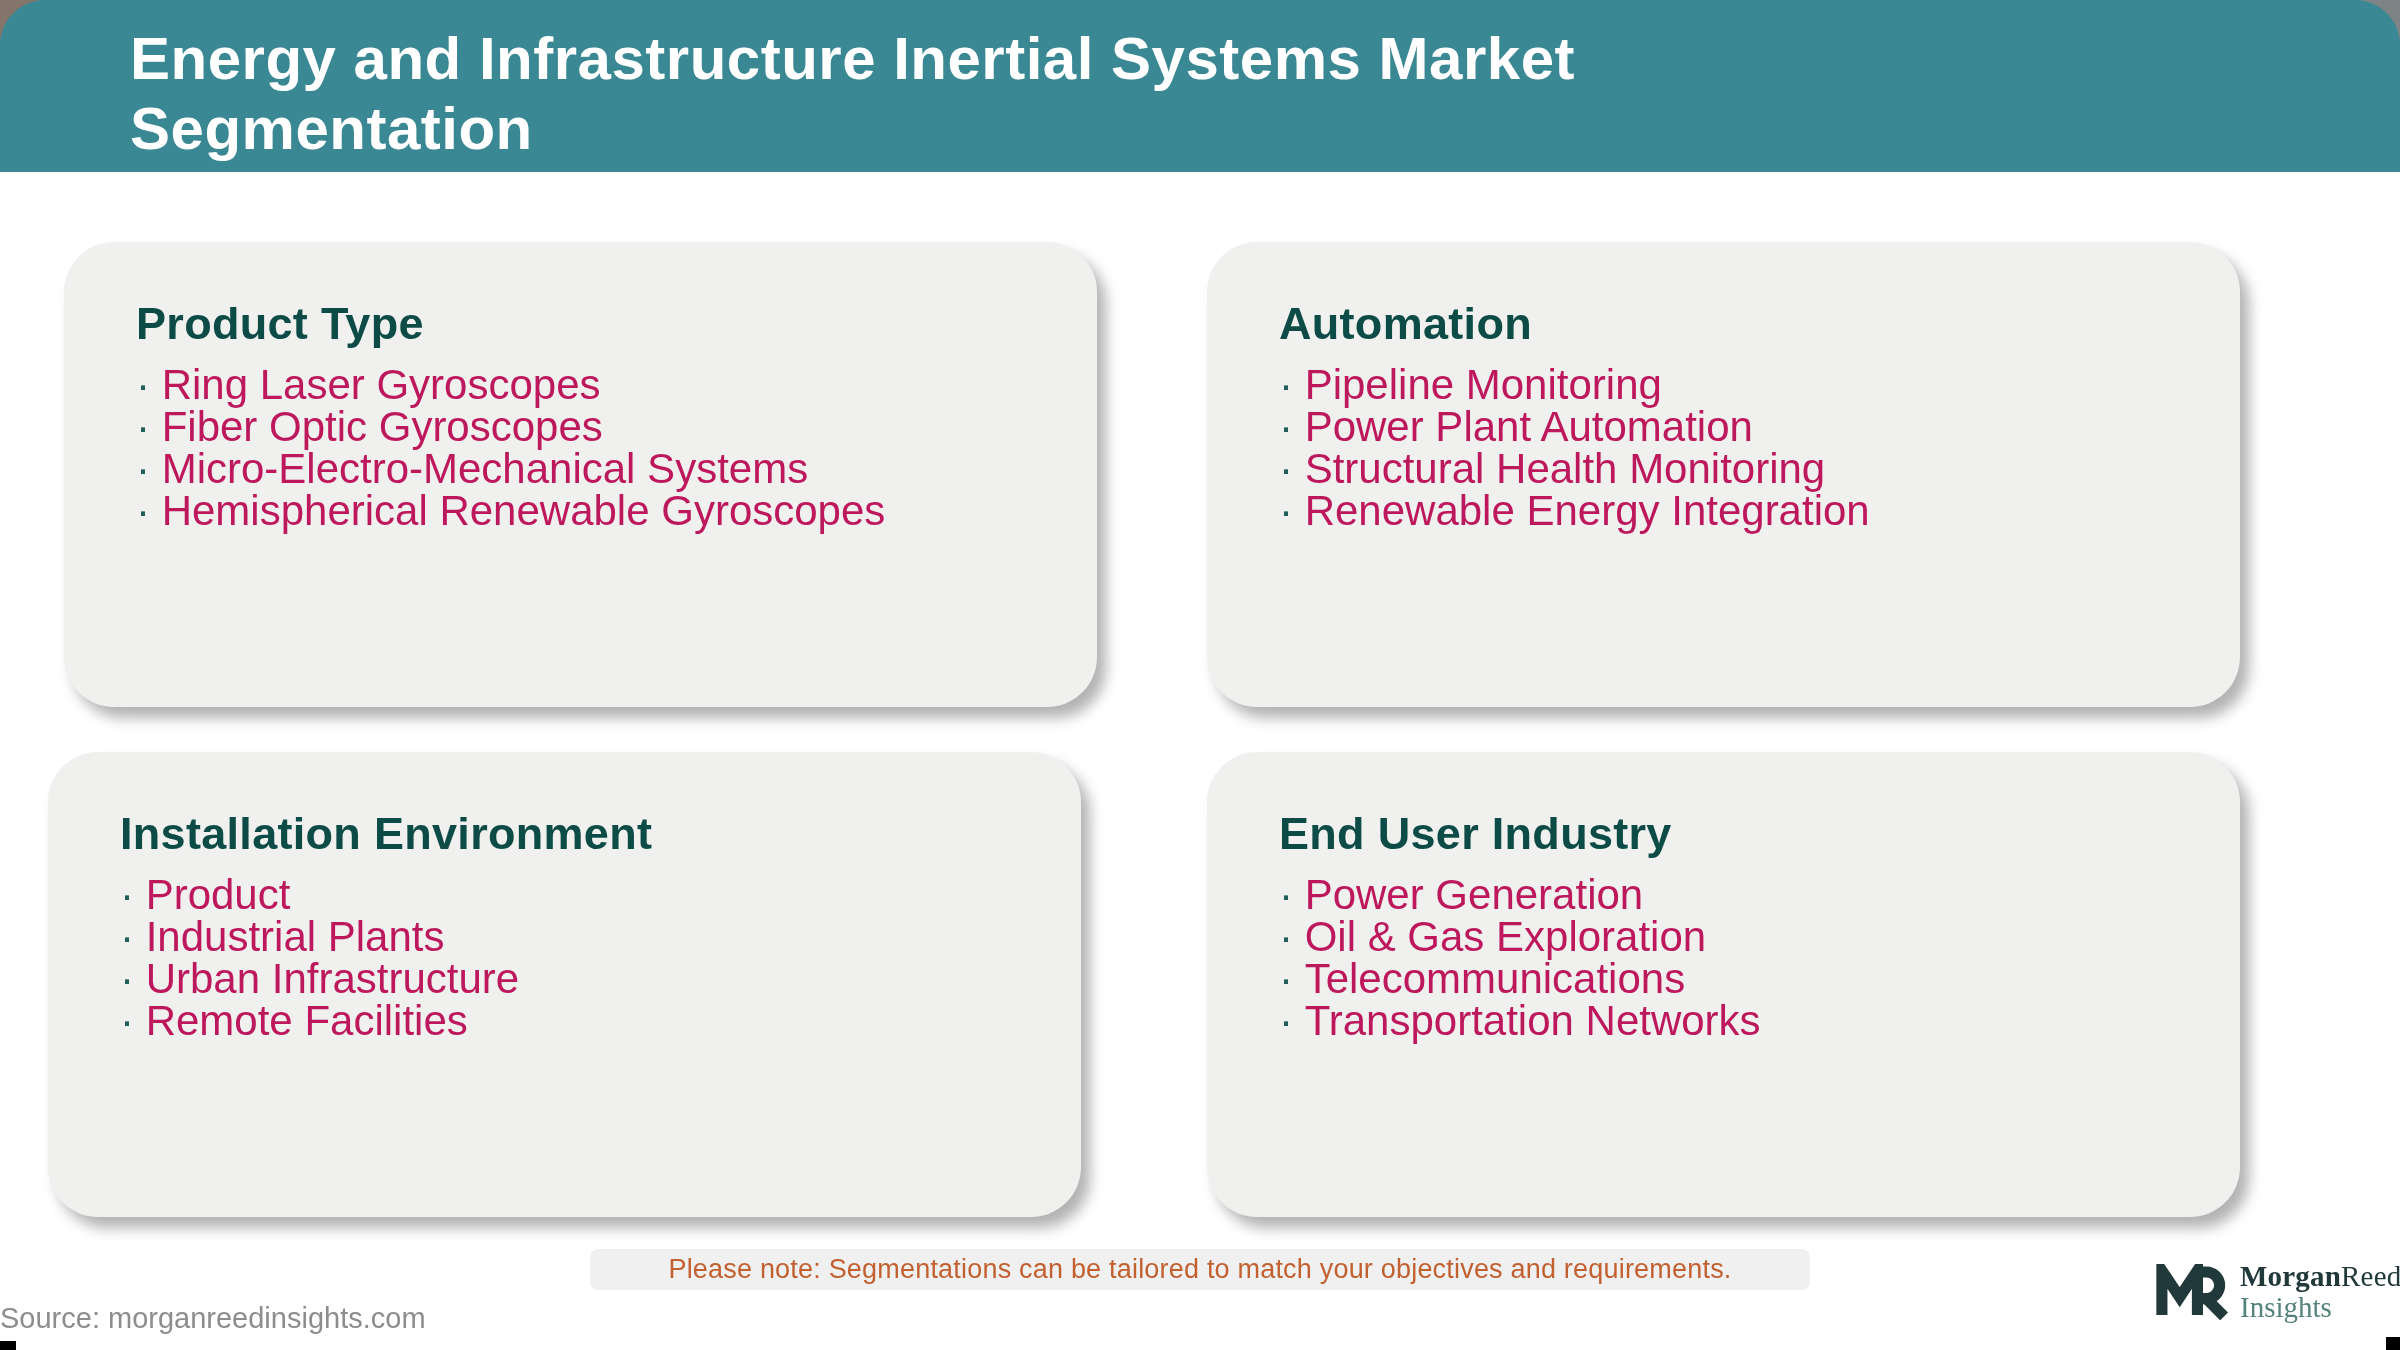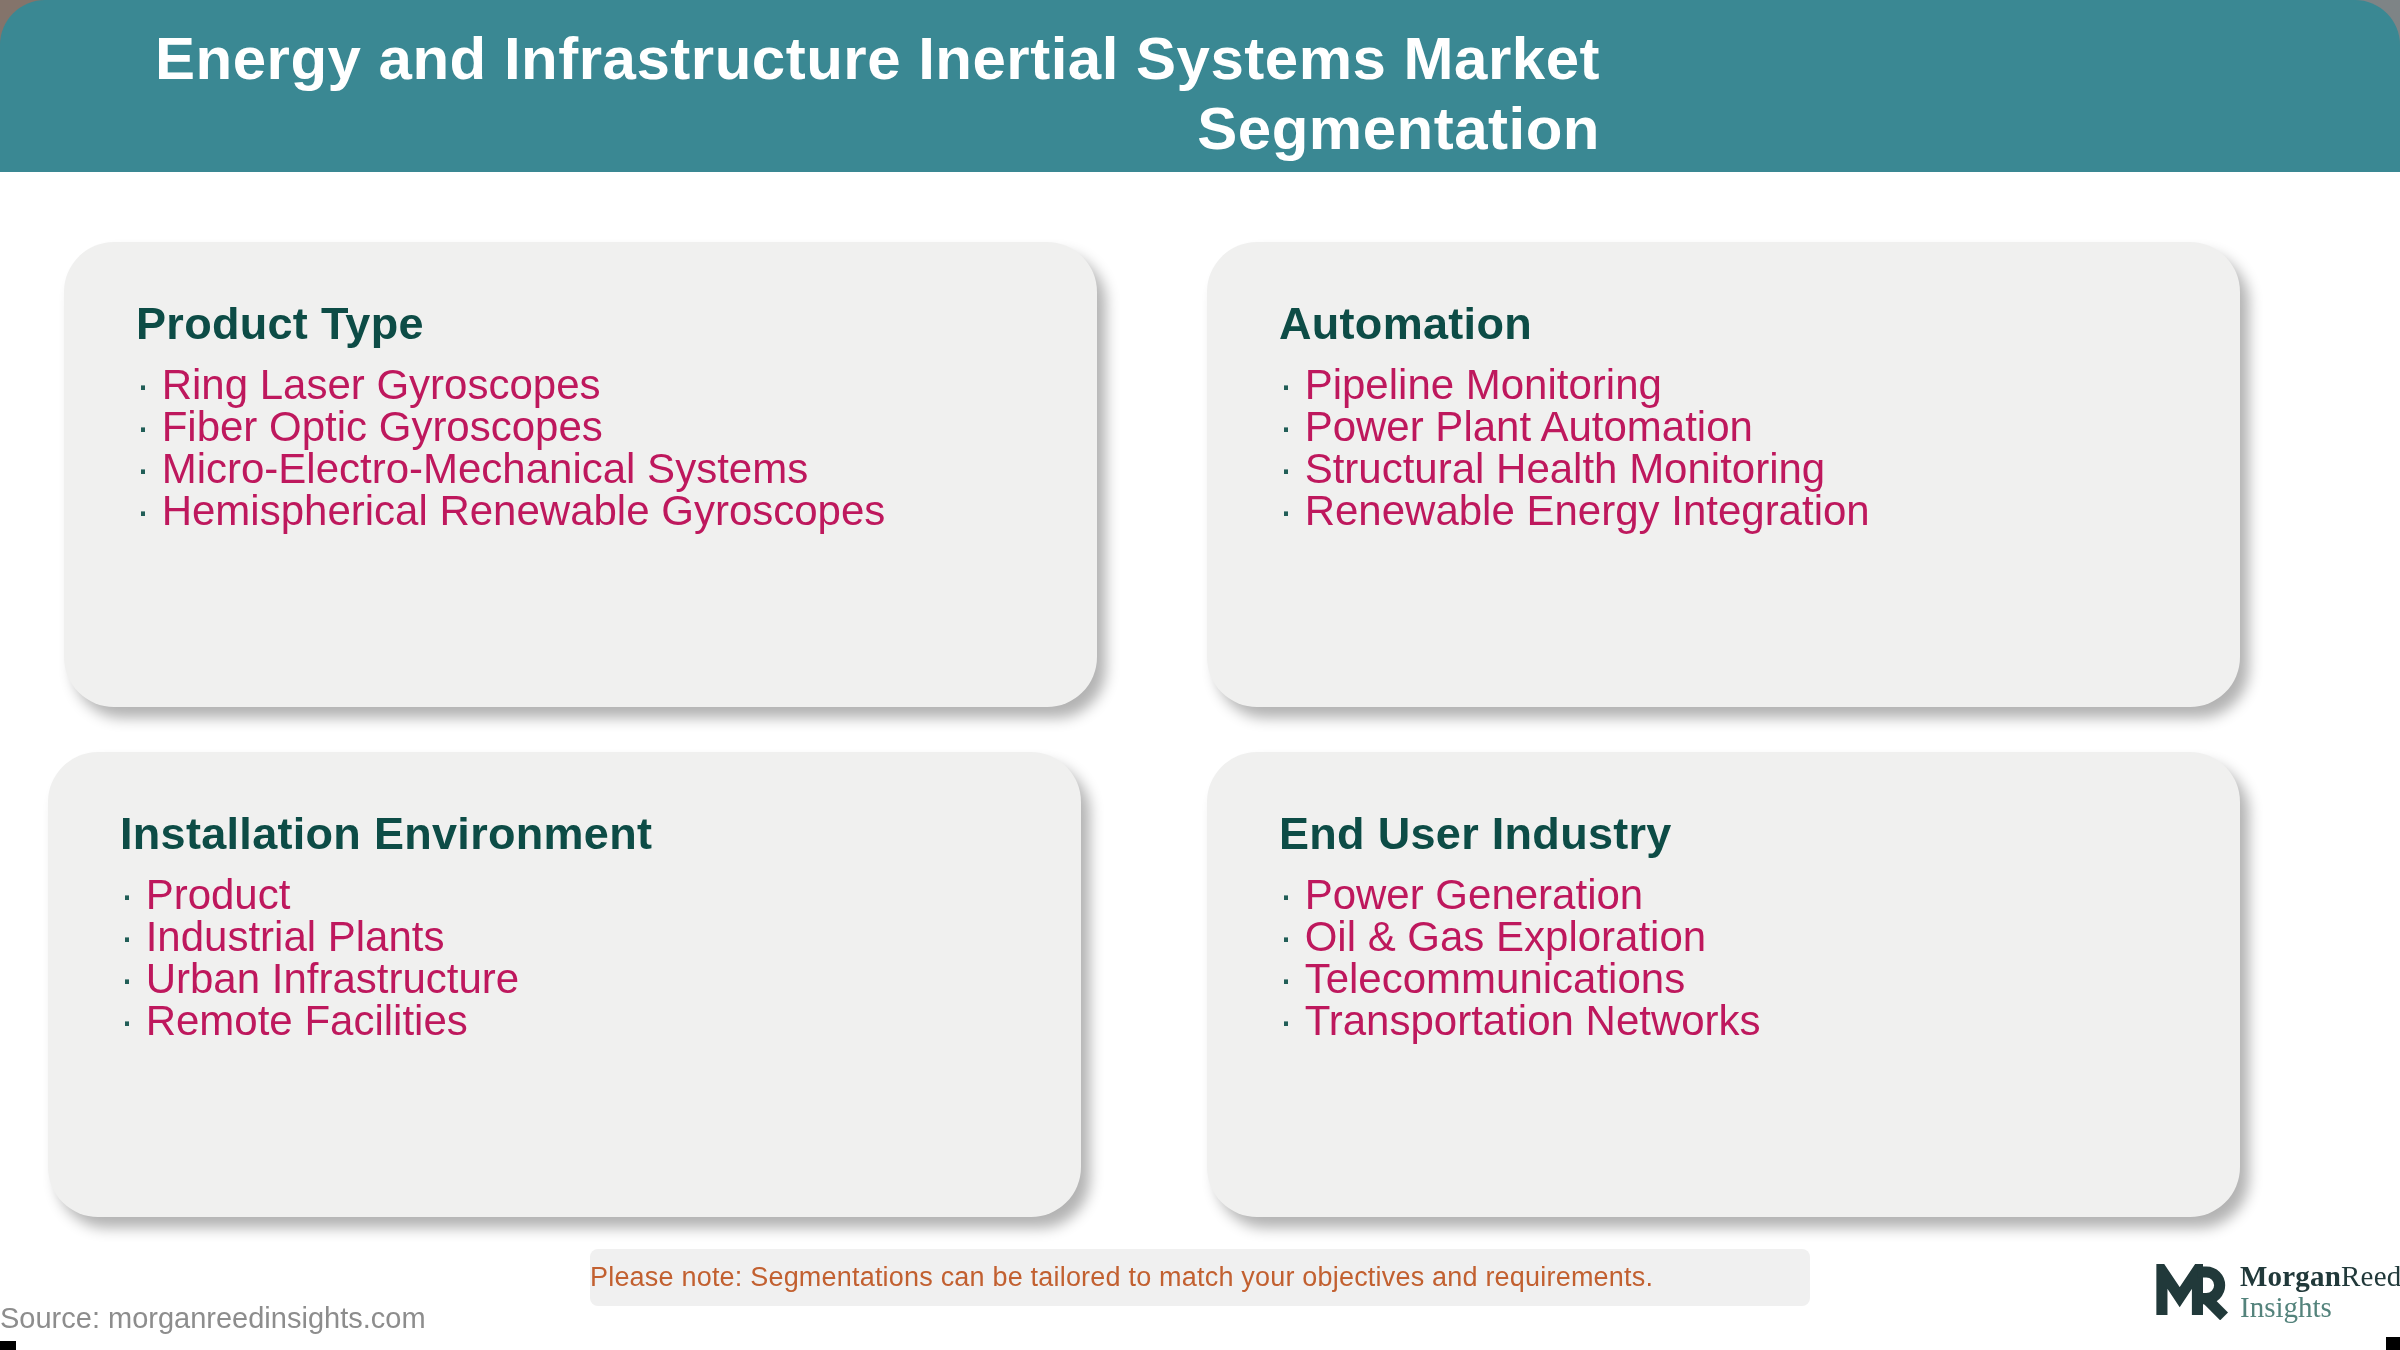--- a/index.html
+++ b/index.html
@@ -27,21 +27,20 @@
     border-radius: 45px 45px 0 0;
   }
   .banner h1 {
     padding: 24px 0 0 130px;
     max-width: 1600px;
     color: #ffffff;
     font-size: 60px;
     font-weight: 700;
     line-height: 70px;
     letter-spacing: 0.5px;
-    text-align: right;
   }
 
   
   .card {
     position: absolute; z-index: 1;
     width: 1033px; height: 465px;
     background: #f0f0ef;
     border-radius: 50px;
     box-shadow: 9px 11px 14px rgba(0,0,0,0.30);
     padding: 56px 60px 0 72px;
@@ -64,24 +63,24 @@
     font-size: 42px;
     line-height: 42px;
     font-weight: 400;
   }
   .card li::before { content: "\00B7\00A0"; color: #215e57; }
 
   
   .note-bar {
     position: absolute; z-index: 1;
     left: 590px; top: 1249px;
-    width: 1220px; height: 57px;
+    width: 1220px; height: 41px;
     background: #f0f0f0;
     border-radius: 8px;
-    display: flex; align-items: center; 
+    display: flex; align-items: center; justify-content: center;
   }
   .note-bar span {
     color: #c26030;
     font-size: 27px;
     letter-spacing: 0.2px;
   }
 
   
   .source-line {
     position: absolute; z-index: 1;

